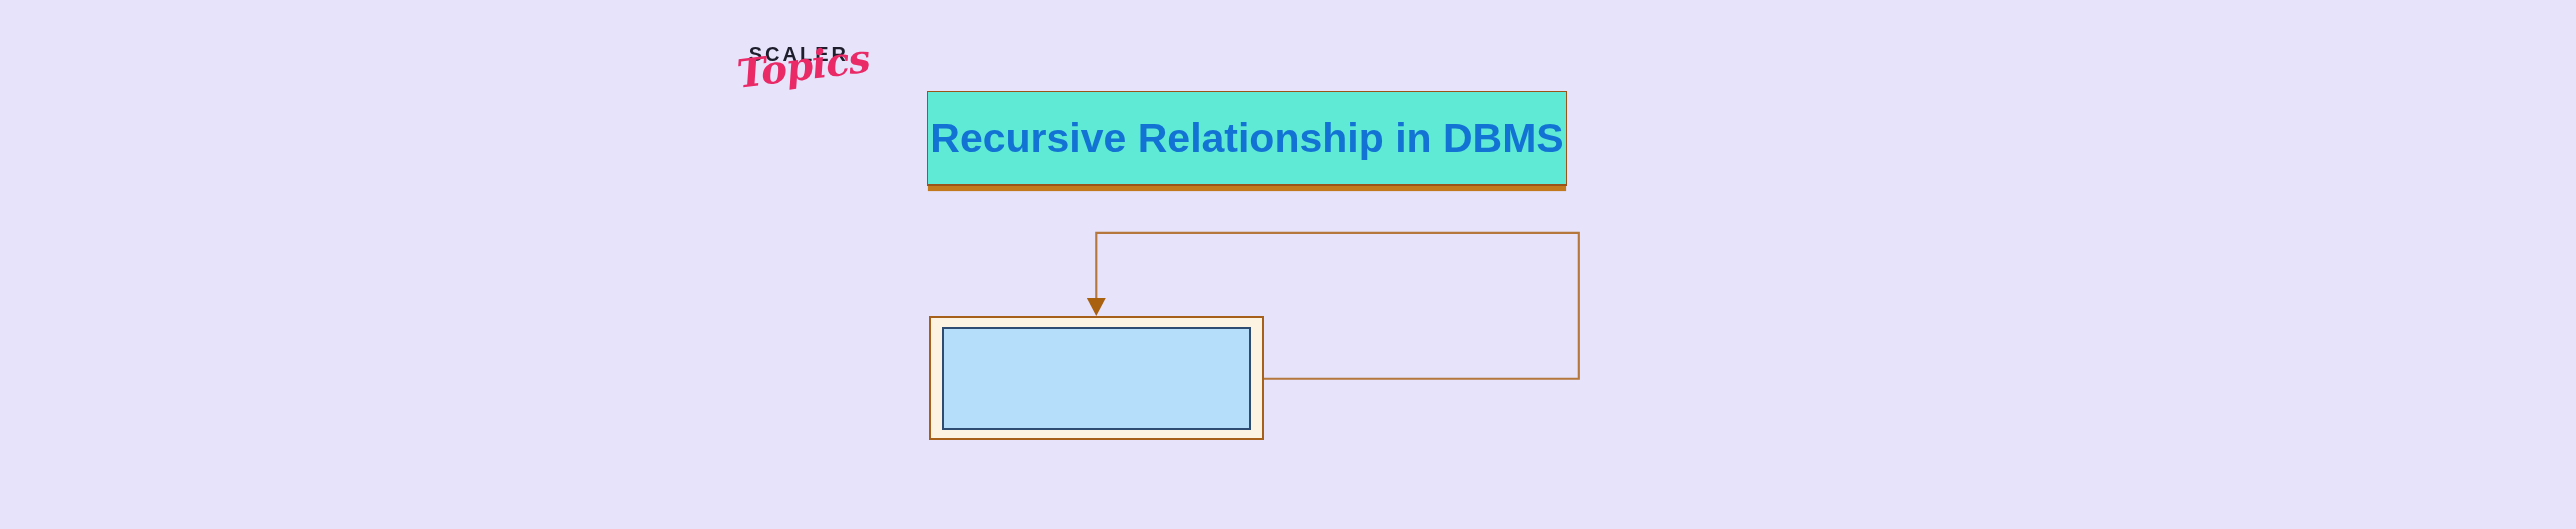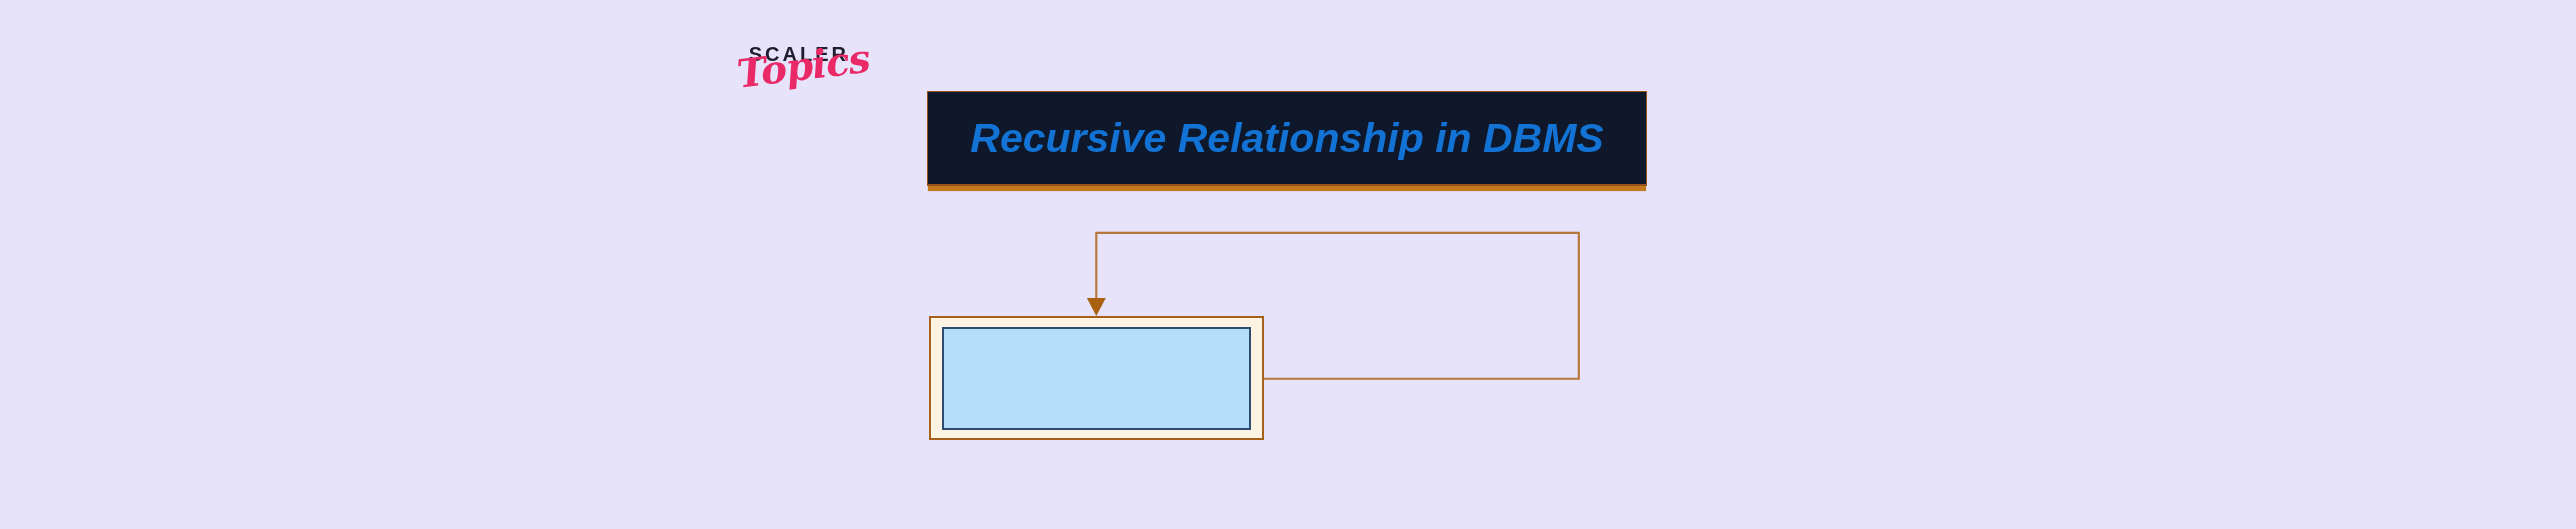--- a/index.html
+++ b/index.html
@@ -32,28 +32,28 @@
     font-size: 39px; line-height: 1;
     color: #E92A67;
     transform: rotate(-7deg);
     transform-origin: left top;
     letter-spacing: -0.9px;
   }
 
   
   .title-box {
     position: absolute; left: 927px; top: 91px;
-    width: 720px; height: 95px;
+    width: 640px; height: 95px;
     box-sizing: border-box;
-    background: #0f172a;
+    background: #5eead4;
     border: 1.7px solid #9B531A;
     border-bottom-width: 2.6px;
     border-bottom-color: #7A420C;
     box-shadow: 0 6px 0 -0.9px #C2791D;
-    display: flex; align-items: center; justify-content: center; font-style: italic;
+    display: flex; align-items: center; justify-content: center;
   }
   .title-box h1 {
     margin: 0;
     font-size: 41px; font-weight: bold;
     color: #1273D4;
     letter-spacing: 0px;
     white-space: nowrap;
   }
 
   

